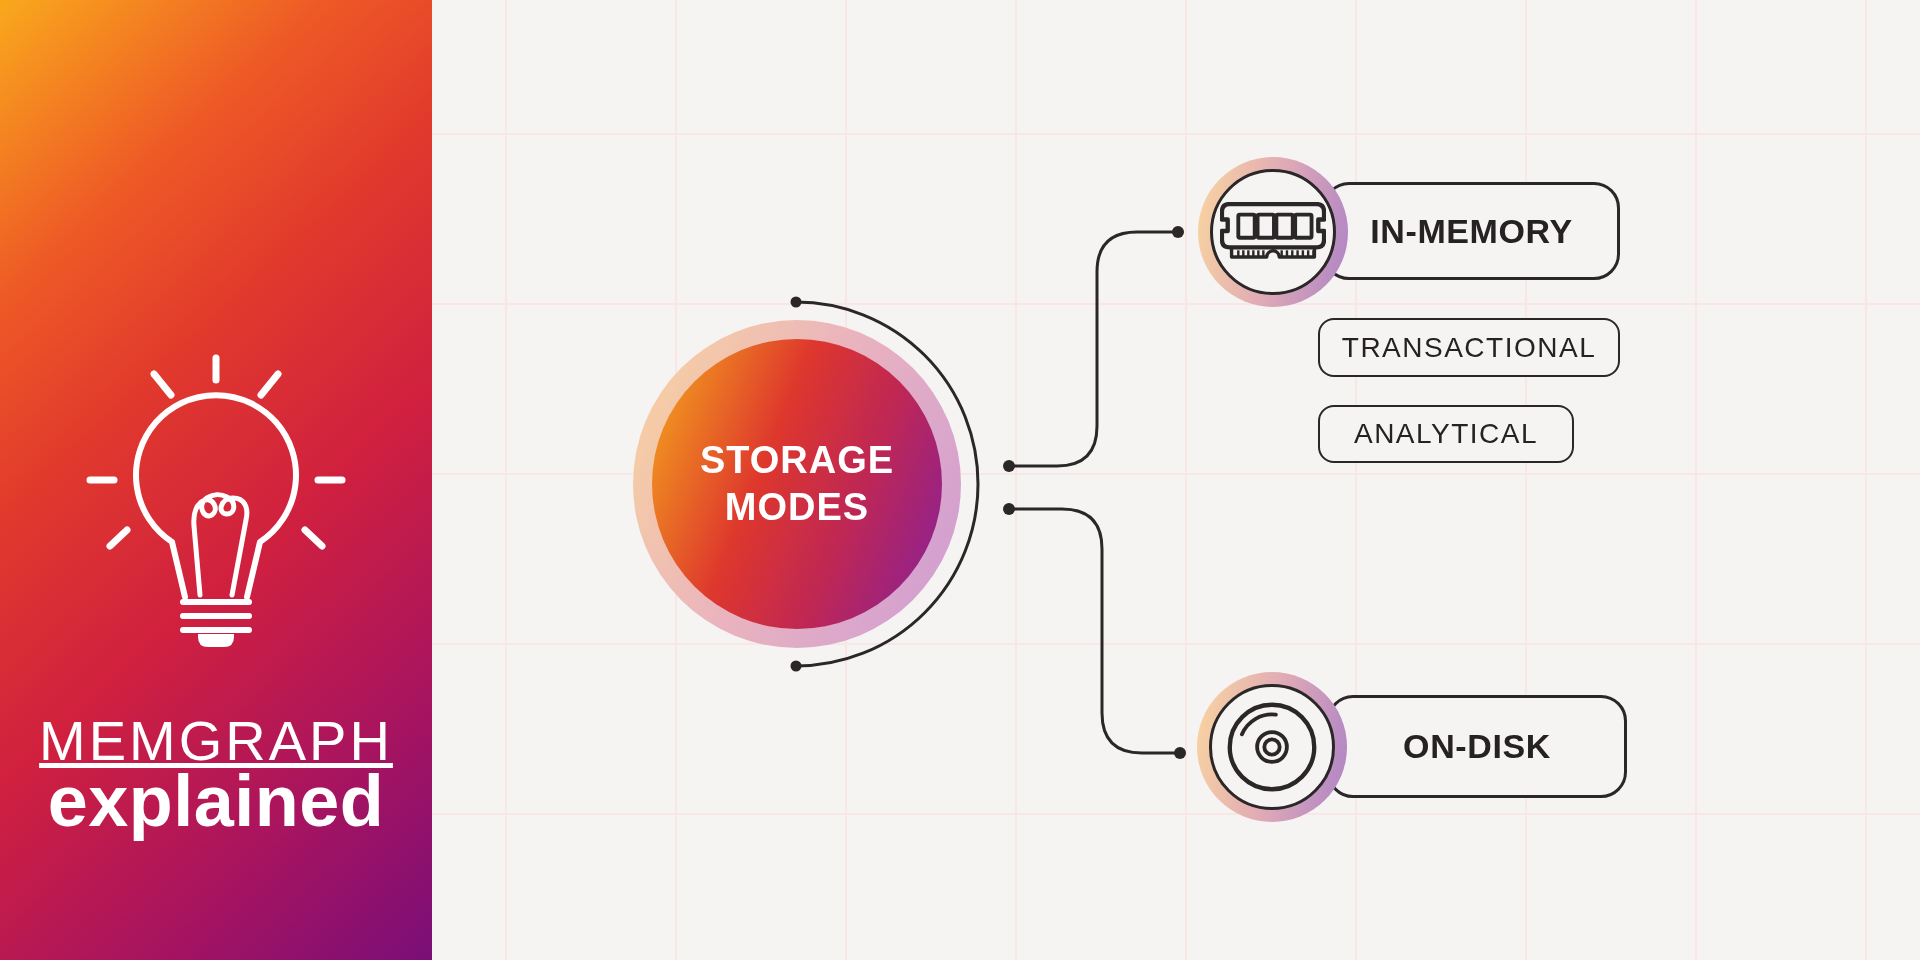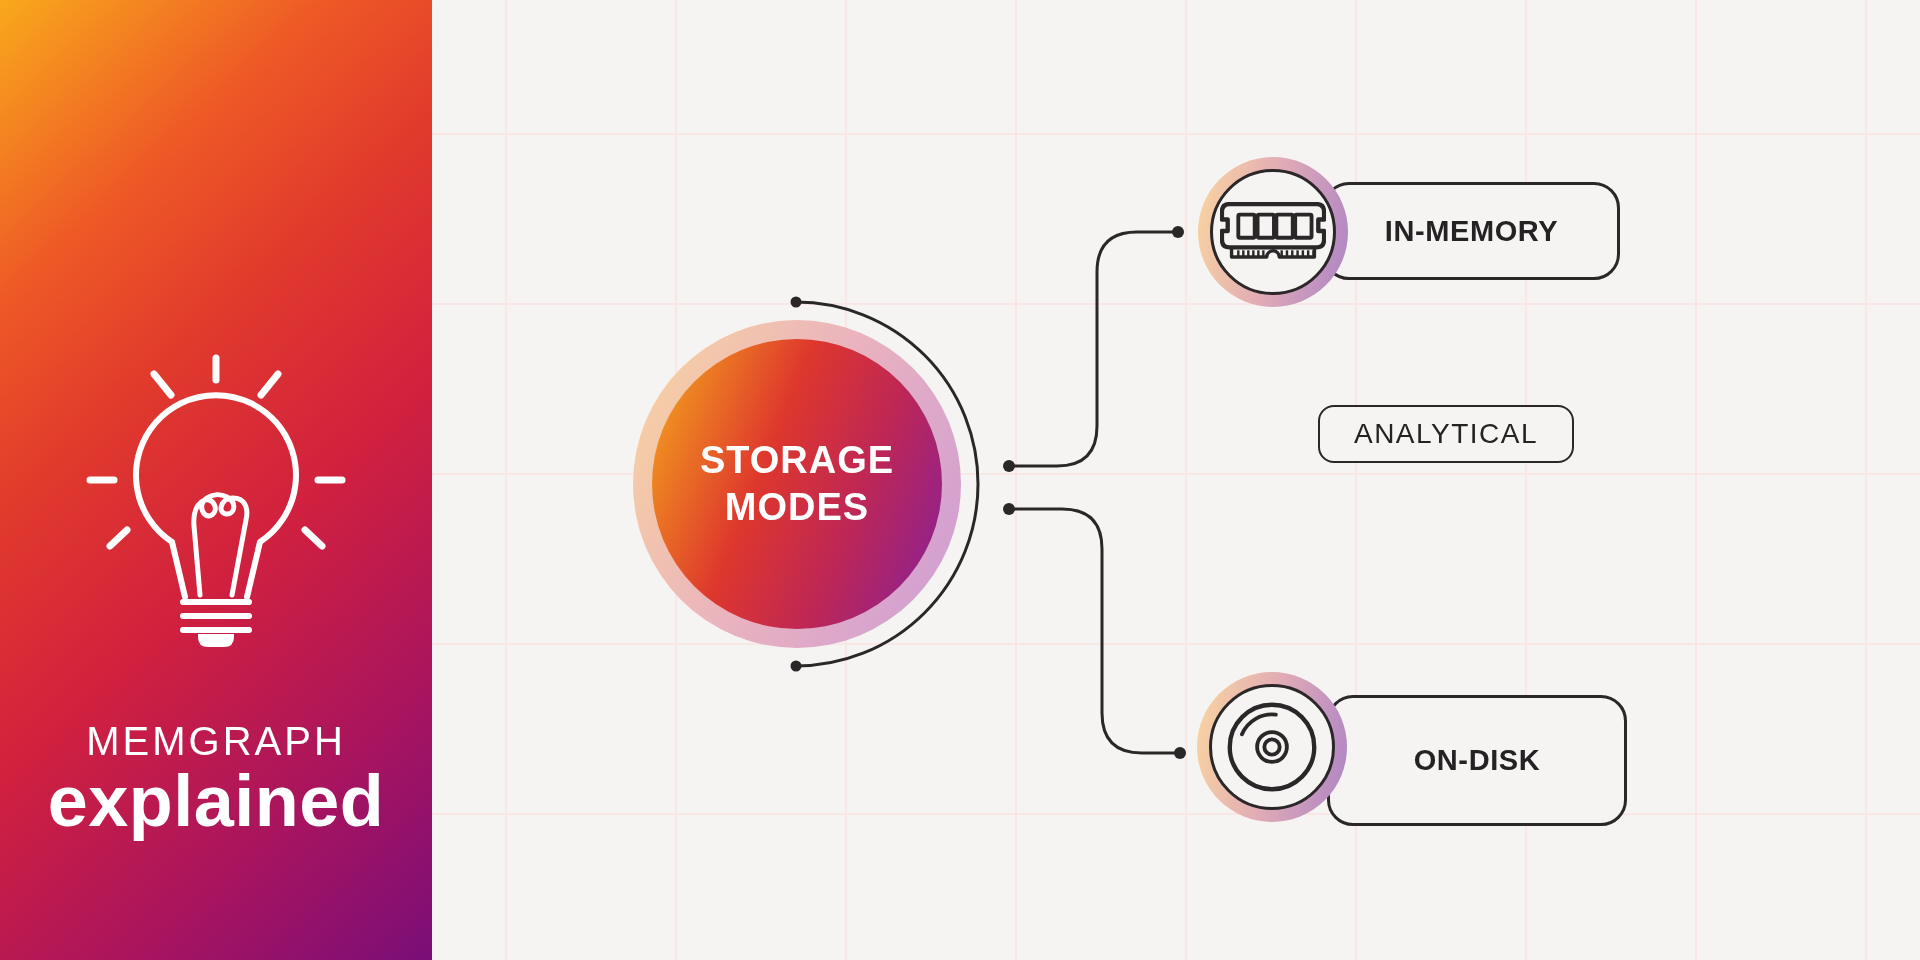--- a/index.html
+++ b/index.html
@@ -22,44 +22,44 @@
   .connectors circle { fill:#2b2728; stroke:none; }
 
   
   .sidebar {
     position:absolute; left:0; top:0; width:432px; height:960px;
     background:linear-gradient(137deg,
       #f9a91c 0%, #ee5a26 22%, #e13a2c 38%, #d0203f 58%, #a8145f 80%, #7a0e78 100%);
   }
   .bulb { position:absolute; left:86px; top:350px; }
   .brand { position:absolute; left:0; top:714px; width:432px; text-align:center; color:#ffffff; }
-  .brand-title   { font-size:40px; font-weight:400; letter-spacing:3px; line-height:54px; }
+  .brand-title   { font-size:56px; font-weight:400; letter-spacing:3px; line-height:54px;text-decoration:underline; }
   .brand-subtitle{ font-size:72px; font-weight:700; letter-spacing:0.5px; line-height:66px; }
 
   
   .center-ring {
     position:absolute; left:633px; top:320px; width:328px; height:328px; border-radius:50%;
     background:linear-gradient(115deg, #f8d2a1 4%, #eab3be 48%, #cf9dd4 96%);
   }
   .center-circle {
     position:absolute; left:652px; top:339px; width:290px; height:290px; border-radius:50%;
     background:linear-gradient(112deg, #f29b1e 6%, #de372d 40%, #bf2754 66%, #8e2190 94%);
     display:flex; flex-direction:column; align-items:center; justify-content:center;
     color:#ffffff; font-weight:700; font-size:38px; letter-spacing:1px; line-height:47px;
     text-align:left;
   }
 
   
   .big-label {
     position:absolute; border:3px solid #2b2728; border-radius:26px; background:#f6f4f3;
     display:flex; align-items:center; justify-content:center;
-    font-weight:700; font-size:29px; letter-spacing:0.6px; color:#262223;
+    font-weight:700; font-size:34px; letter-spacing:0.6px; color:#262223;
   }
   .label-in-memory { left:1323px; top:182px; width:297px; height:98px; }
-  .label-on-disk   { left:1327px; top:695px; width:300px; height:131px; }
+  .label-on-disk   { left:1327px; top:695px; width:300px; height:103px; }
   .small-label {
     position:absolute; border:2.5px solid #2b2728; border-radius:16px; background:#f6f4f3;
     display:flex; align-items:center; justify-content:center;
     font-weight:400; font-size:28px; letter-spacing:1.5px; color:#262223;
   }
   .label-transactional { left:1318px; top:318px; width:302px; height:59px; }
   .label-analytical    { left:1318px; top:405px; width:256px; height:58px; }
 
   
   .node-ring {
@@ -91,20 +91,23 @@
     <circle cx="1009" cy="466" r="6"></circle>
     <circle cx="1178" cy="232" r="6"></circle>
 
     <path d="M 1009,509 H 1062 Q 1102,509 1102,549 V 713 Q 1102,753 1142,753 H 1180"></path>
     <circle cx="1009" cy="509" r="6"></circle>
     <circle cx="1180" cy="753" r="6"></circle>
   </svg>
 
   <div class="big-label label-in-memory">
     <span>IN-MEMORY</span>
+  </div>
+  <div class="small-label label-transactional">
+    <span>TRANSACTIONAL</span>
   </div>
   <div class="small-label label-analytical">
     <span>ANALYTICAL</span>
   </div>
   <div class="big-label label-on-disk">
     <span>ON-DISK</span>
   </div>
 
   <div class="center-ring"></div>
   <div class="center-circle">

